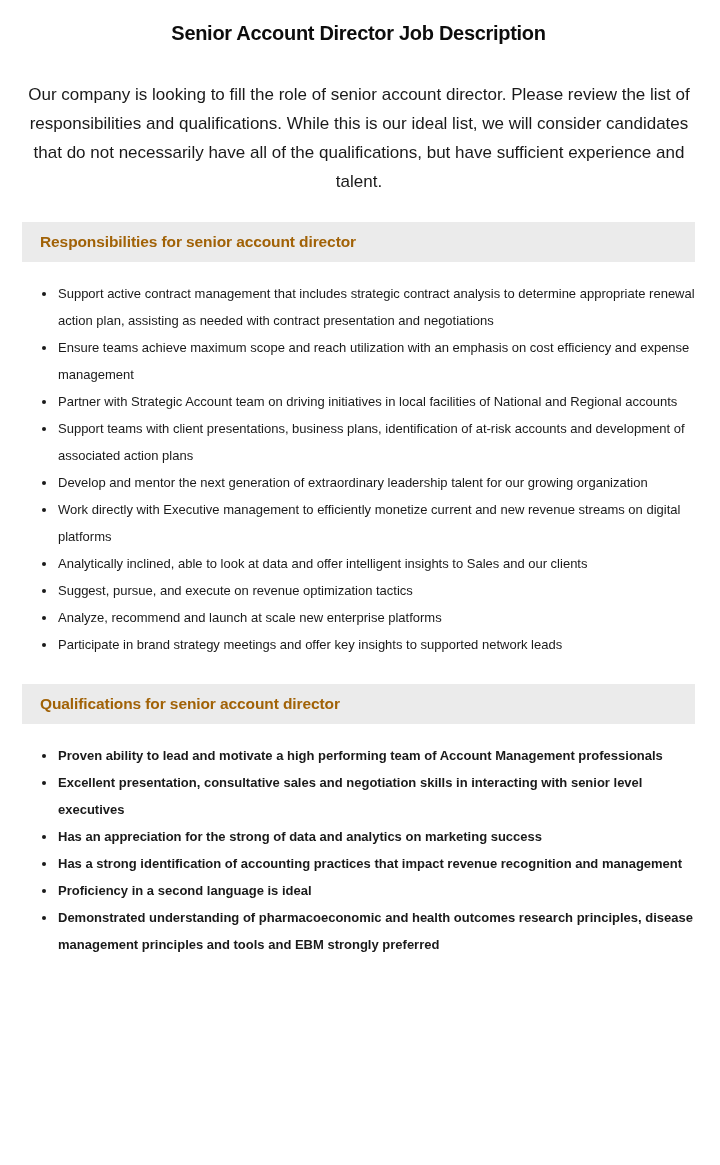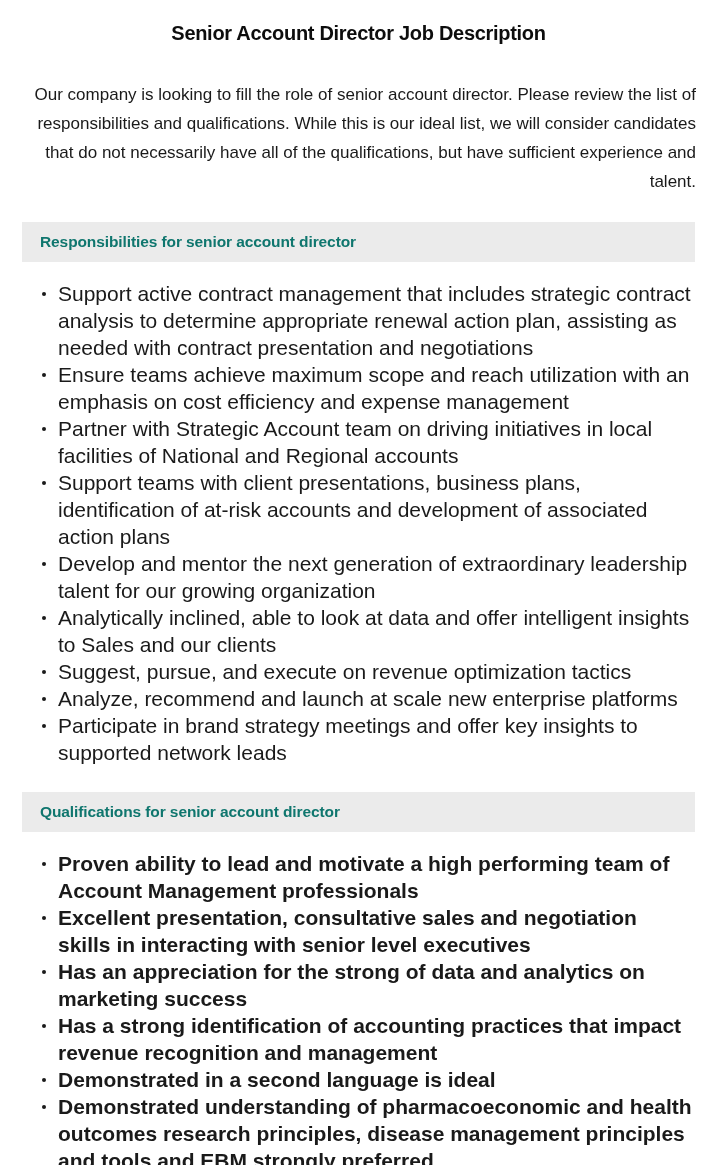--- a/index.html
+++ b/index.html
@@ -30,53 +30,53 @@
     letter-spacing: -0.3px;
     text-align: center;
     color: #0d0d0d;
   }
   .intro {
     margin: 0;
     padding: 20px 24px 0 22px;
     font-size: 17px;
     line-height: 29px;
     color: #1a1a1a;
-    text-align: right;
+    text-align: center;
   }
   .section {
     margin: 0;
     padding: 0;
   }
   .section-header {
     margin: 26px 25px 0 22px;
     background: #ebebeb;
     height: 40px;
     display: flex;
     align-items: center;
     box-sizing: border-box;
   }
   .section-header-title {
     margin: 0;
     padding: 0 0 0 18px;
     font-size: 15.5px;
     line-height: 20px;
     font-weight: bold;
-    color: #0f766e;
+    color: #a16207;
     letter-spacing: -0.1px;
   }
   .bullet-list {
     list-style: none;
     margin: 0;
     padding: 18px 25px 0 22px;
   }
   .bullet-list li {
     position: relative;
     padding-left: 36px;
     margin: 0 0 0 0;
-    font-size: 21px;
+    font-size: 13px;
     line-height: 27px;
     color: #1a1a1a;
   }
   .bullet-list li::before {
     content: "";
     position: absolute;
     left: 20px;
     top: 12px;
     width: 4px;
     height: 4px;
@@ -106,35 +106,36 @@
   <section class="section section-responsibilities">
     <div class="section-header">
       <h2 class="section-header-title">Responsibilities for senior account director</h2>
     </div>
     <ul class="bullet-list">
       <li>Support active contract management that includes strategic contract analysis to determine appropriate renewal action plan, assisting as needed with contract presentation and negotiations</li>
       <li>Ensure teams achieve maximum scope and reach utilization with an emphasis on cost efficiency and expense management</li>
       <li>Partner with Strategic Account team on driving initiatives in local facilities of National and Regional accounts</li>
       <li>Support teams with client presentations, business plans, identification of at-risk accounts and development of associated action plans</li>
       <li>Develop and mentor the next generation of extraordinary leadership talent for our growing organization</li>
+      <li>Work directly with Executive management to efficiently monetize current and new revenue streams on digital platforms</li>
       <li>Analytically inclined, able to look at data and offer intelligent insights to Sales and our clients</li>
       <li>Suggest, pursue, and execute on revenue optimization tactics</li>
       <li>Analyze, recommend and launch at scale new enterprise platforms</li>
       <li>Participate in brand strategy meetings and offer key insights to supported network leads</li>
     </ul>
   </section>
 
   <section class="section section-qualifications">
     <div class="section-header">
       <h2 class="section-header-title">Qualifications for senior account director</h2>
     </div>
     <ul class="bullet-list">
       <li>Proven ability to lead and motivate a high performing team of Account Management professionals</li>
       <li>Excellent presentation, consultative sales and negotiation skills in interacting with senior level executives</li>
       <li>Has an appreciation for the strong of data and analytics on marketing success</li>
       <li>Has a strong identification of accounting practices that impact revenue recognition and management</li>
-      <li>Demonstrated in a second language is ideal</li>
+      <li>Proficiency in a second language is ideal</li>
       <li>Demonstrated understanding of pharmacoeconomic and health outcomes research principles, disease management principles and tools and EBM strongly preferred</li>
     </ul>
   </section>
 
   <div class="spacer-bottom"></div>
 </div>
 
 </body></html>

